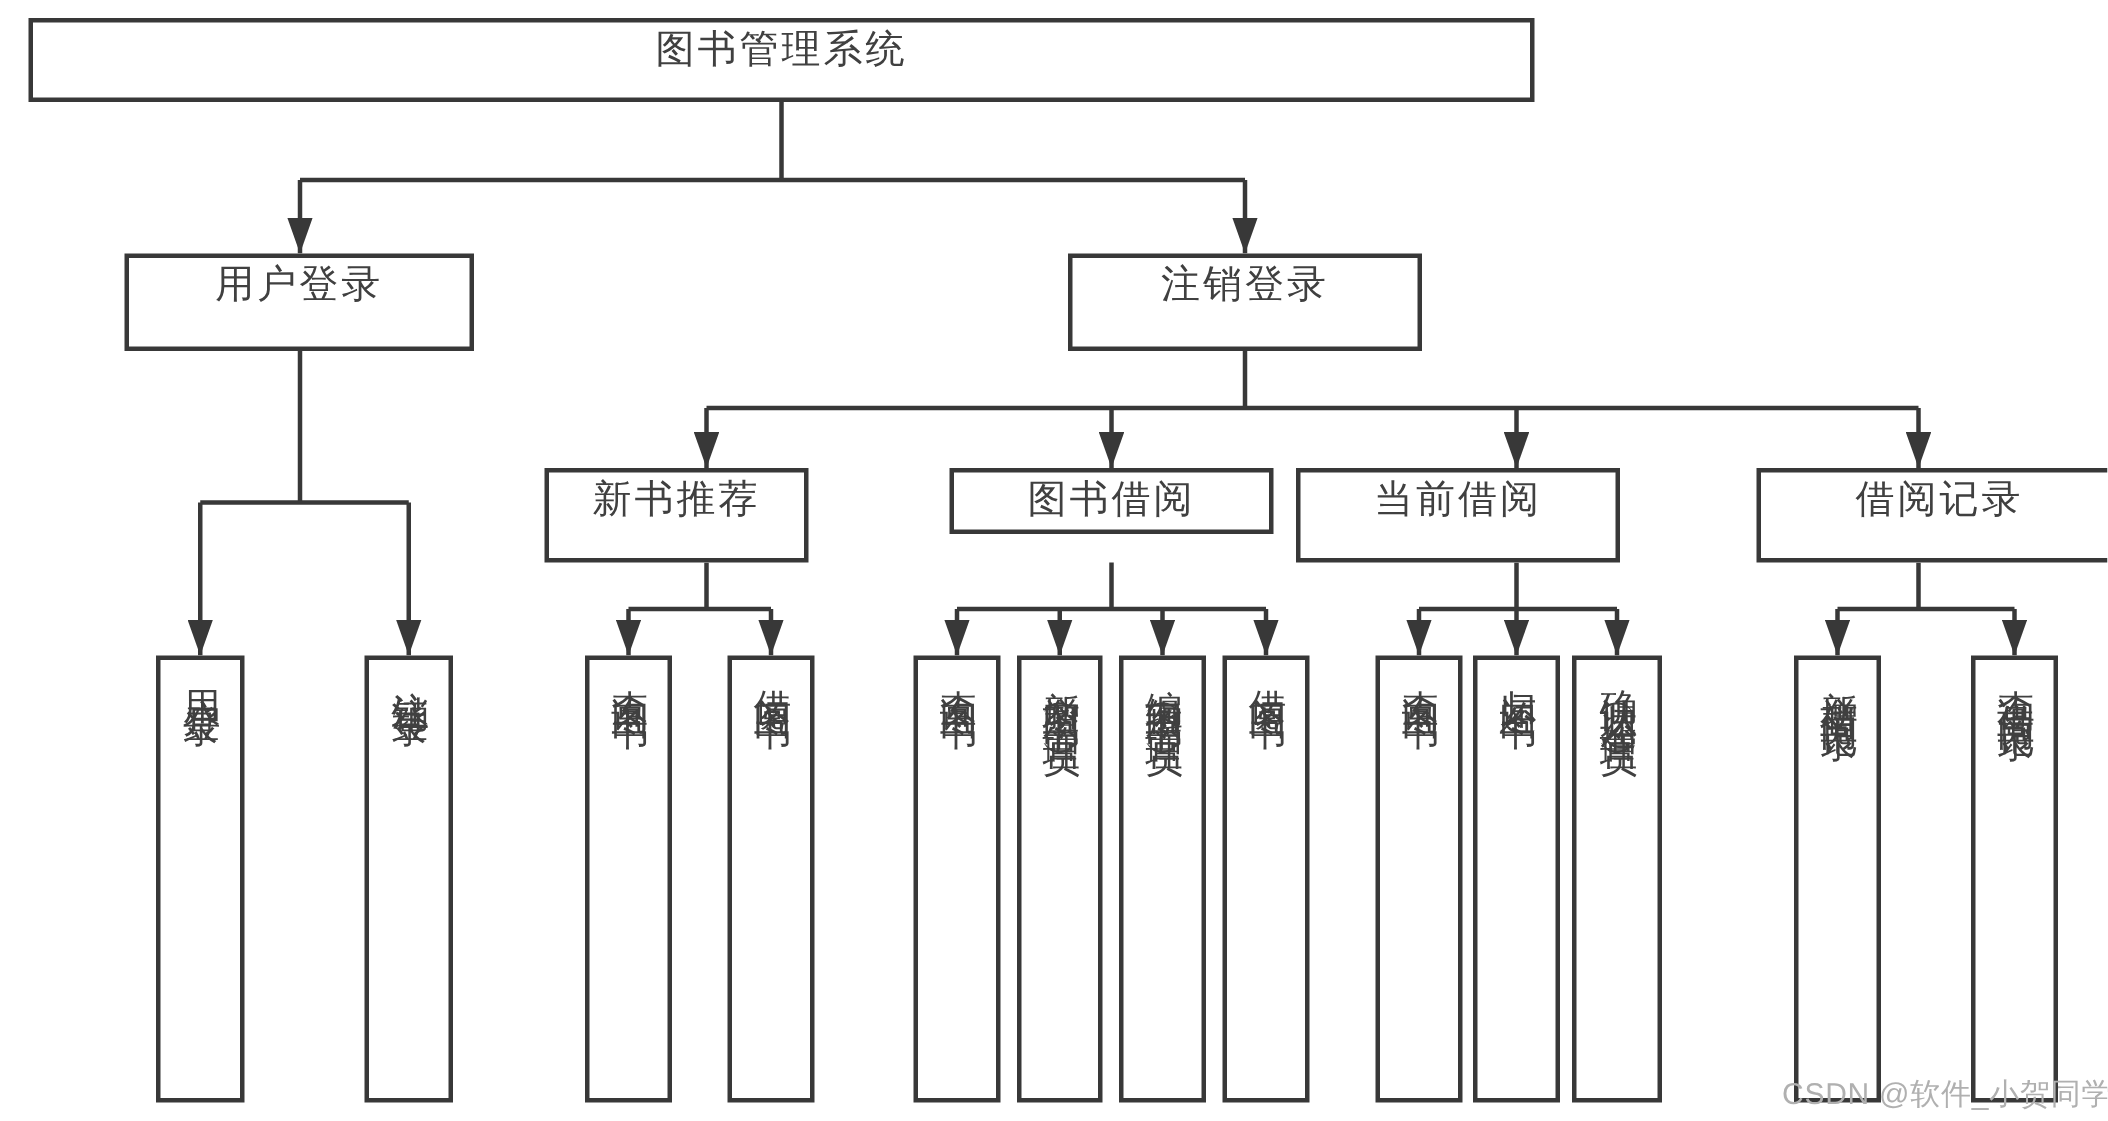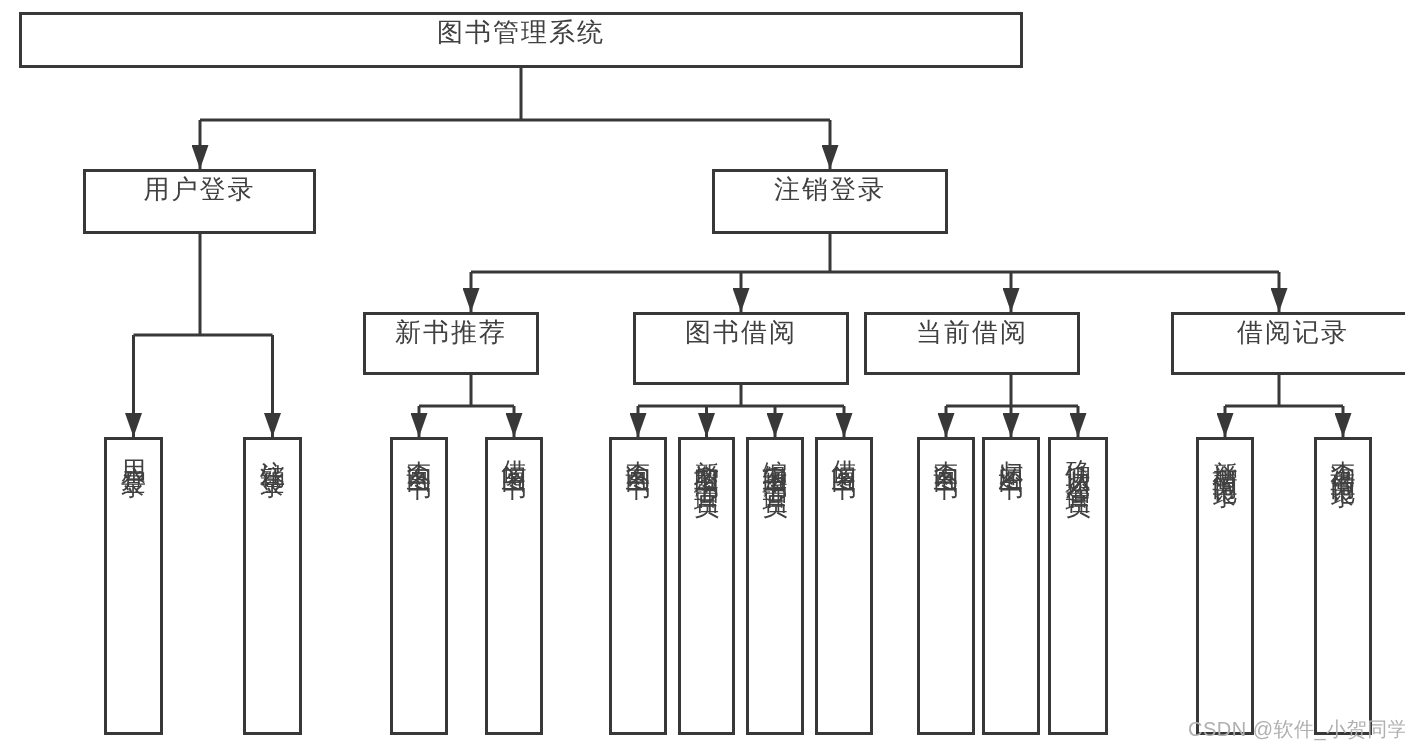--- a/index.html
+++ b/index.html
@@ -98,21 +98,21 @@
   <div class="box h" style="left:83px;top:169px;width:233px;height:65px">
     <span>用户登录</span>
   </div>
   <div class="box h" style="left:712px;top:169px;width:236px;height:65px">
     <span>注销登录</span>
   </div>
 
   <div class="box h" style="left:363px;top:312px;width:176px;height:63px">
     <span>新书推荐</span>
   </div>
-  <div class="box h" style="left:633px;top:312px;width:216px;height:73px">
+  <div class="box h" style="left:633px;top:312px;width:216px;height:44px">
     <span>图书借阅</span>
   </div>
   <div class="box h" style="left:864px;top:312px;width:216px;height:63px">
     <span>当前借阅</span>
   </div>
   <div class="box h" style="left:1171px;top:312px;width:244px;height:63px">
     <span>借阅记录</span>
   </div>
 
   <div class="box v" style="left:104px;width:59px">

